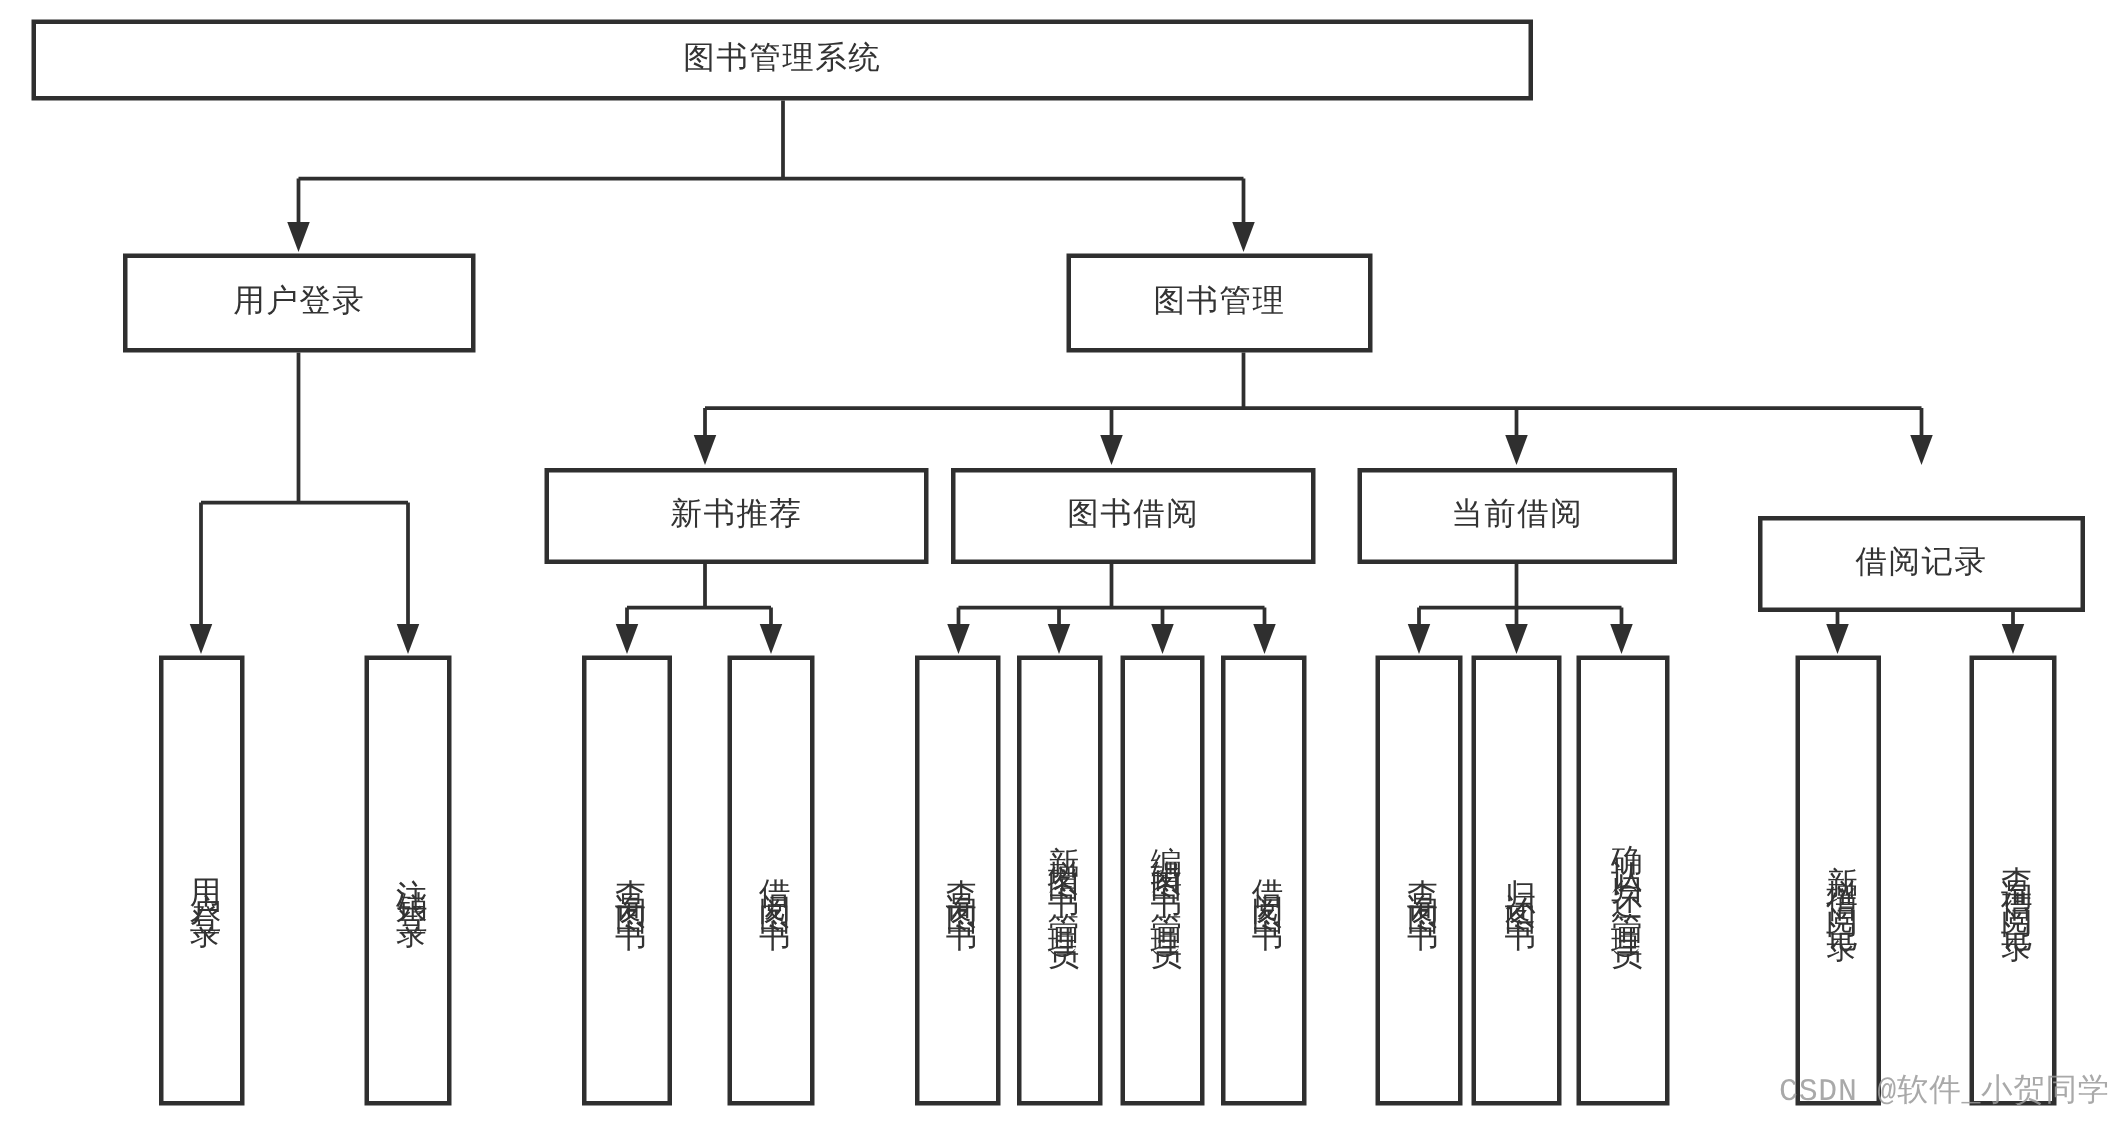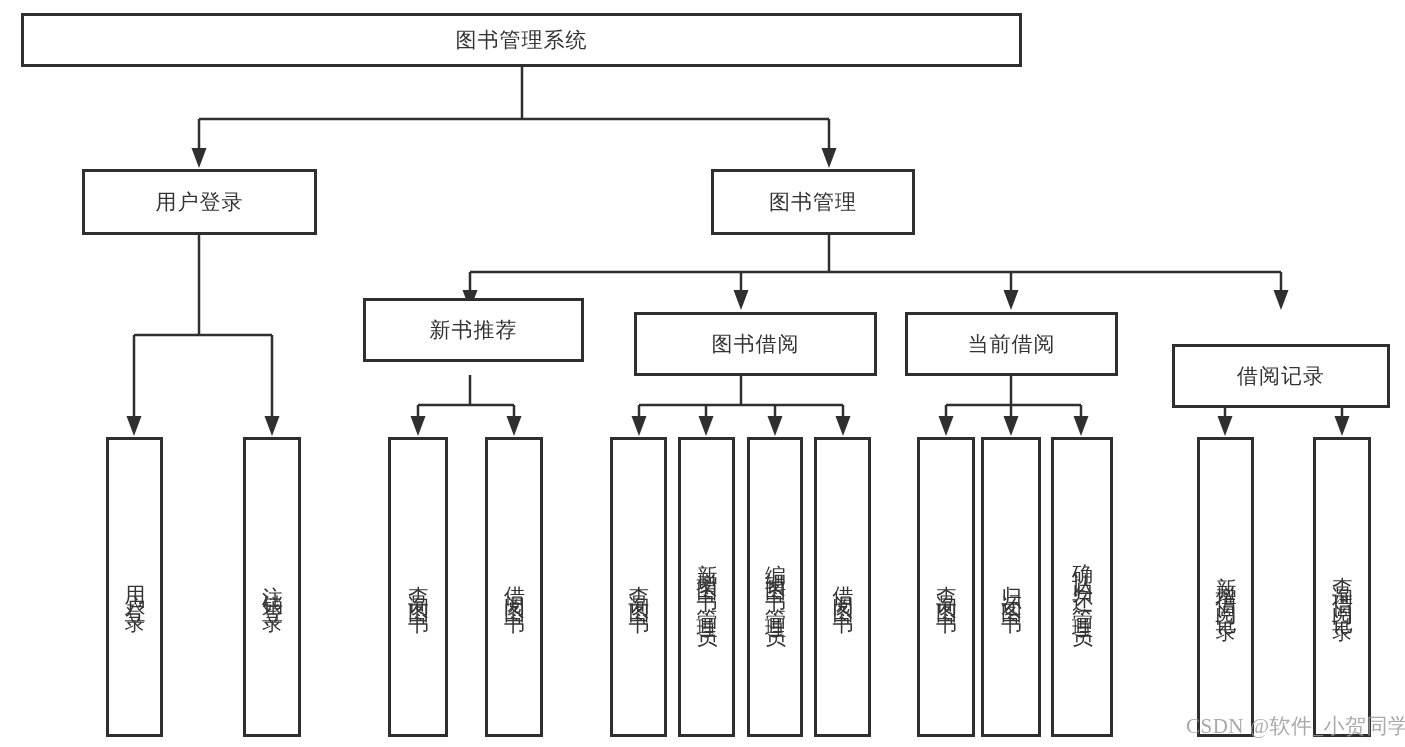--- a/index.html
+++ b/index.html
@@ -6,21 +6,21 @@
     margin: 0;
     padding: 0;
     background: #ffffff;
   }
   .canvas {
     position: relative;
     width: 1405px;
     height: 747px;
     background: #ffffff;
     overflow: hidden;
-    font-family: Liberation Serif, serif;
+    font-family: Liberation Mono, monospace;
   }
   .connectors {
     position: absolute;
     left: 0;
     top: 0;
     width: 1405px;
     height: 747px;
     pointer-events: none;
   }
   .box {
@@ -41,21 +41,21 @@
     text-orientation: mixed;
     letter-spacing: 9px;
     padding: 4px 0;
   }
   
   #n-root { left: 21px;  top: 13px;  width: 1001px; height: 54px; }
   
   #n-l2a  { left: 82px;  top: 169px; width: 235px;  height: 66px; }
   #n-l2b  { left: 711px; top: 169px; width: 204px;  height: 66px; }
   
-  #n-l3a  { left: 363px;  top: 298px; width: 221px; height: 64px; }
+  #n-l3a  { left: 363px;  top: 312px; width: 256px; height: 64px; }
   #n-l3b  { left: 634px;  top: 312px; width: 243px; height: 64px; }
   #n-l3c  { left: 905px;  top: 312px; width: 213px; height: 64px; text-align: right; }
   #n-l3d  { left: 1172px; top: 312px; width: 218px; height: 64px; margin-top: 32px; }
   
   .leaf   { top: 437px; height: 300px; }
   #n-c1  { left: 106px;  width: 57px; }
   #n-c2  { left: 243px;  width: 58px; }
   #n-c3  { left: 388px;  width: 60px; }
   #n-c4  { left: 485px;  width: 58px; }
   #n-c5  { left: 610px;  width: 57px; }

